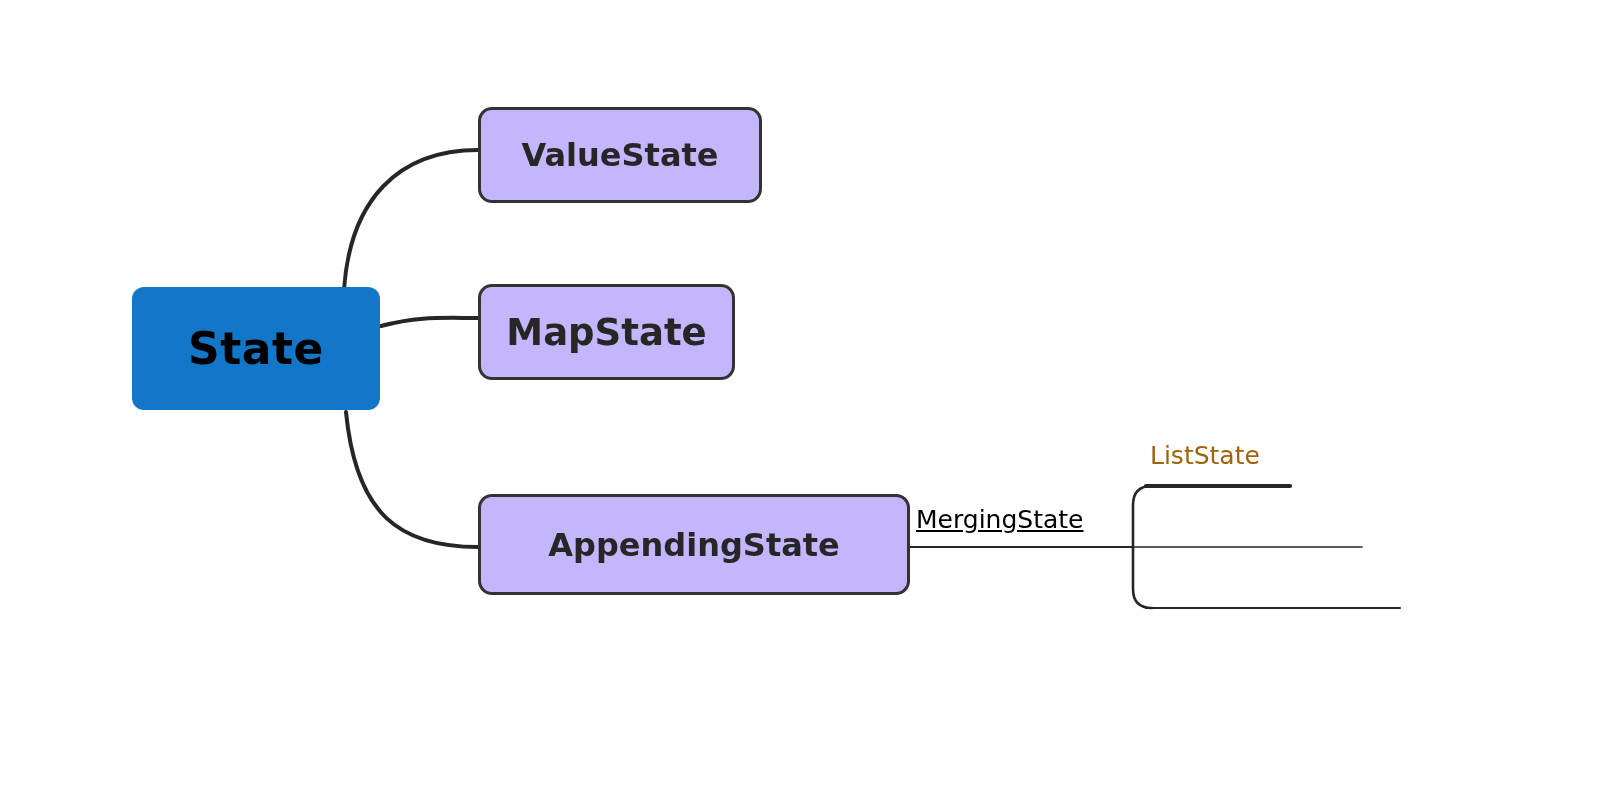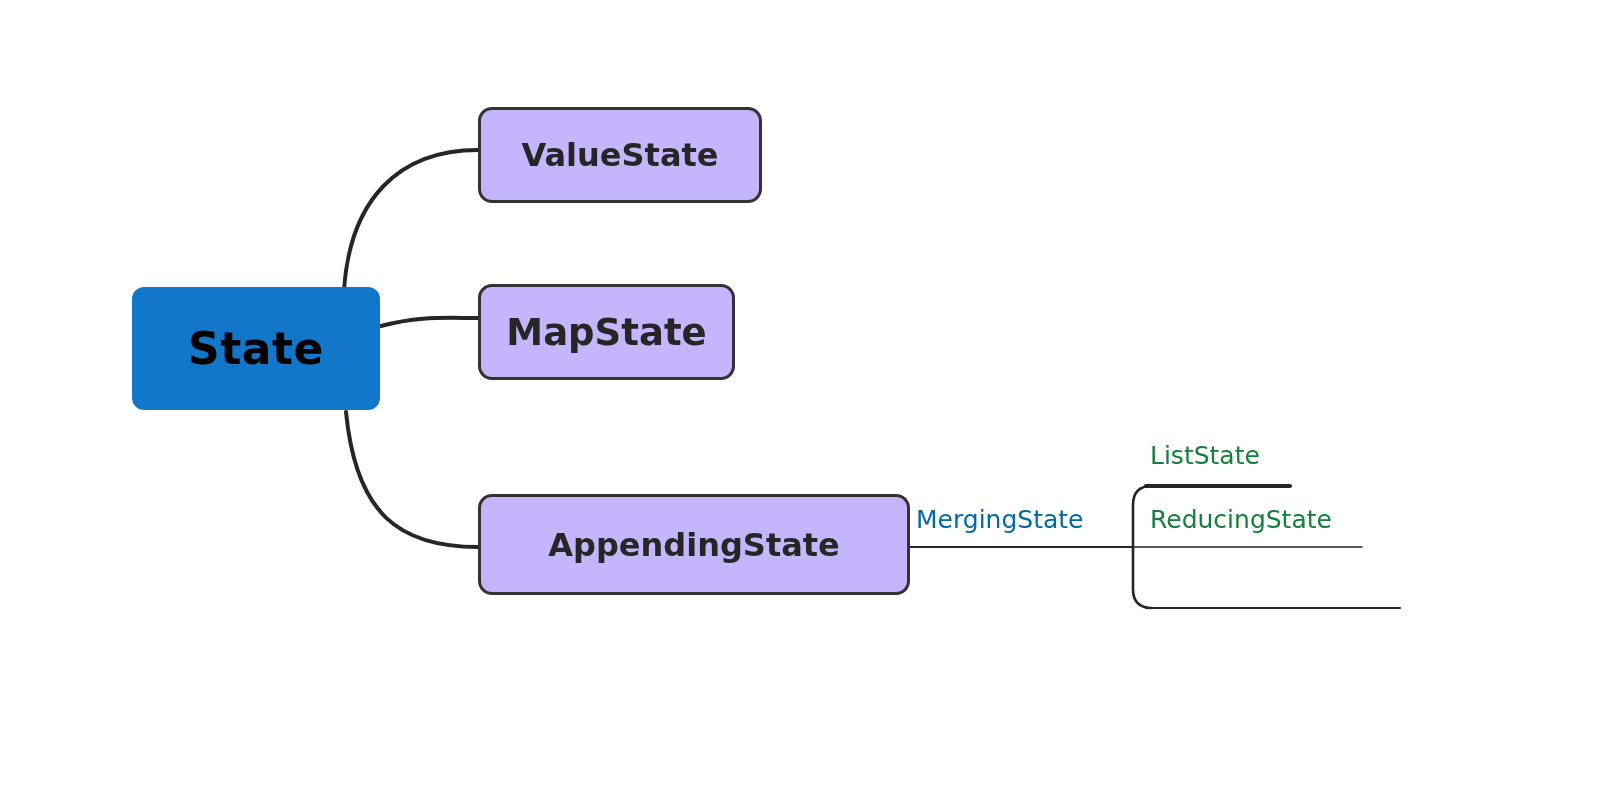--- a/index.html
+++ b/index.html
@@ -39,29 +39,30 @@
     letter-spacing: 0.5px;
   }
   .node-branch {
     background: #c4b5fd;
     border: 3px solid #333333;
     color: #262626;
     font-weight: bold;
   }
   .leaf-label {
     position: absolute;
-    color: #15803d;
+    color: #a16207;
     white-space: nowrap;
     font-weight: normal;
   }
   .edge-label {
     position: absolute;
-    color: #0369a1;
+    color: #000000;
     white-space: nowrap;
     font-weight: normal;
+    text-decoration: underline;
   }
 </style>
 </head>
 <body>
 
 <div id="canvas">
 
   <svg id="diagram-svg" viewBox="0 0 1598 808" xmlns="http://www.w3.org/2000/svg">
     <g fill="none" stroke="#262626" stroke-linecap="round" stroke-linejoin="round">
       <path d="M 344,290 C 350,200 398,150 478,150" stroke-width="4"></path>
@@ -88,16 +89,15 @@
   </div>
 
   <div class="node-box node-branch" style="left:478px; top:494px; width:432px; height:101px; font-size:32px;">
     <span>AppendingState</span>
   </div>
 
   <div class="edge-label" style="left:916px; top:505px; font-size:25px;">MergingState</div>
 
   <div class="leaf-label" style="left:1150px; top:441px; font-size:25px;">ListState</div>
 
-  <div class="leaf-label" style="left:1150px; top:505px; font-size:25px;">ReducingState</div>
 
 
 </div>
 
 </body></html>

